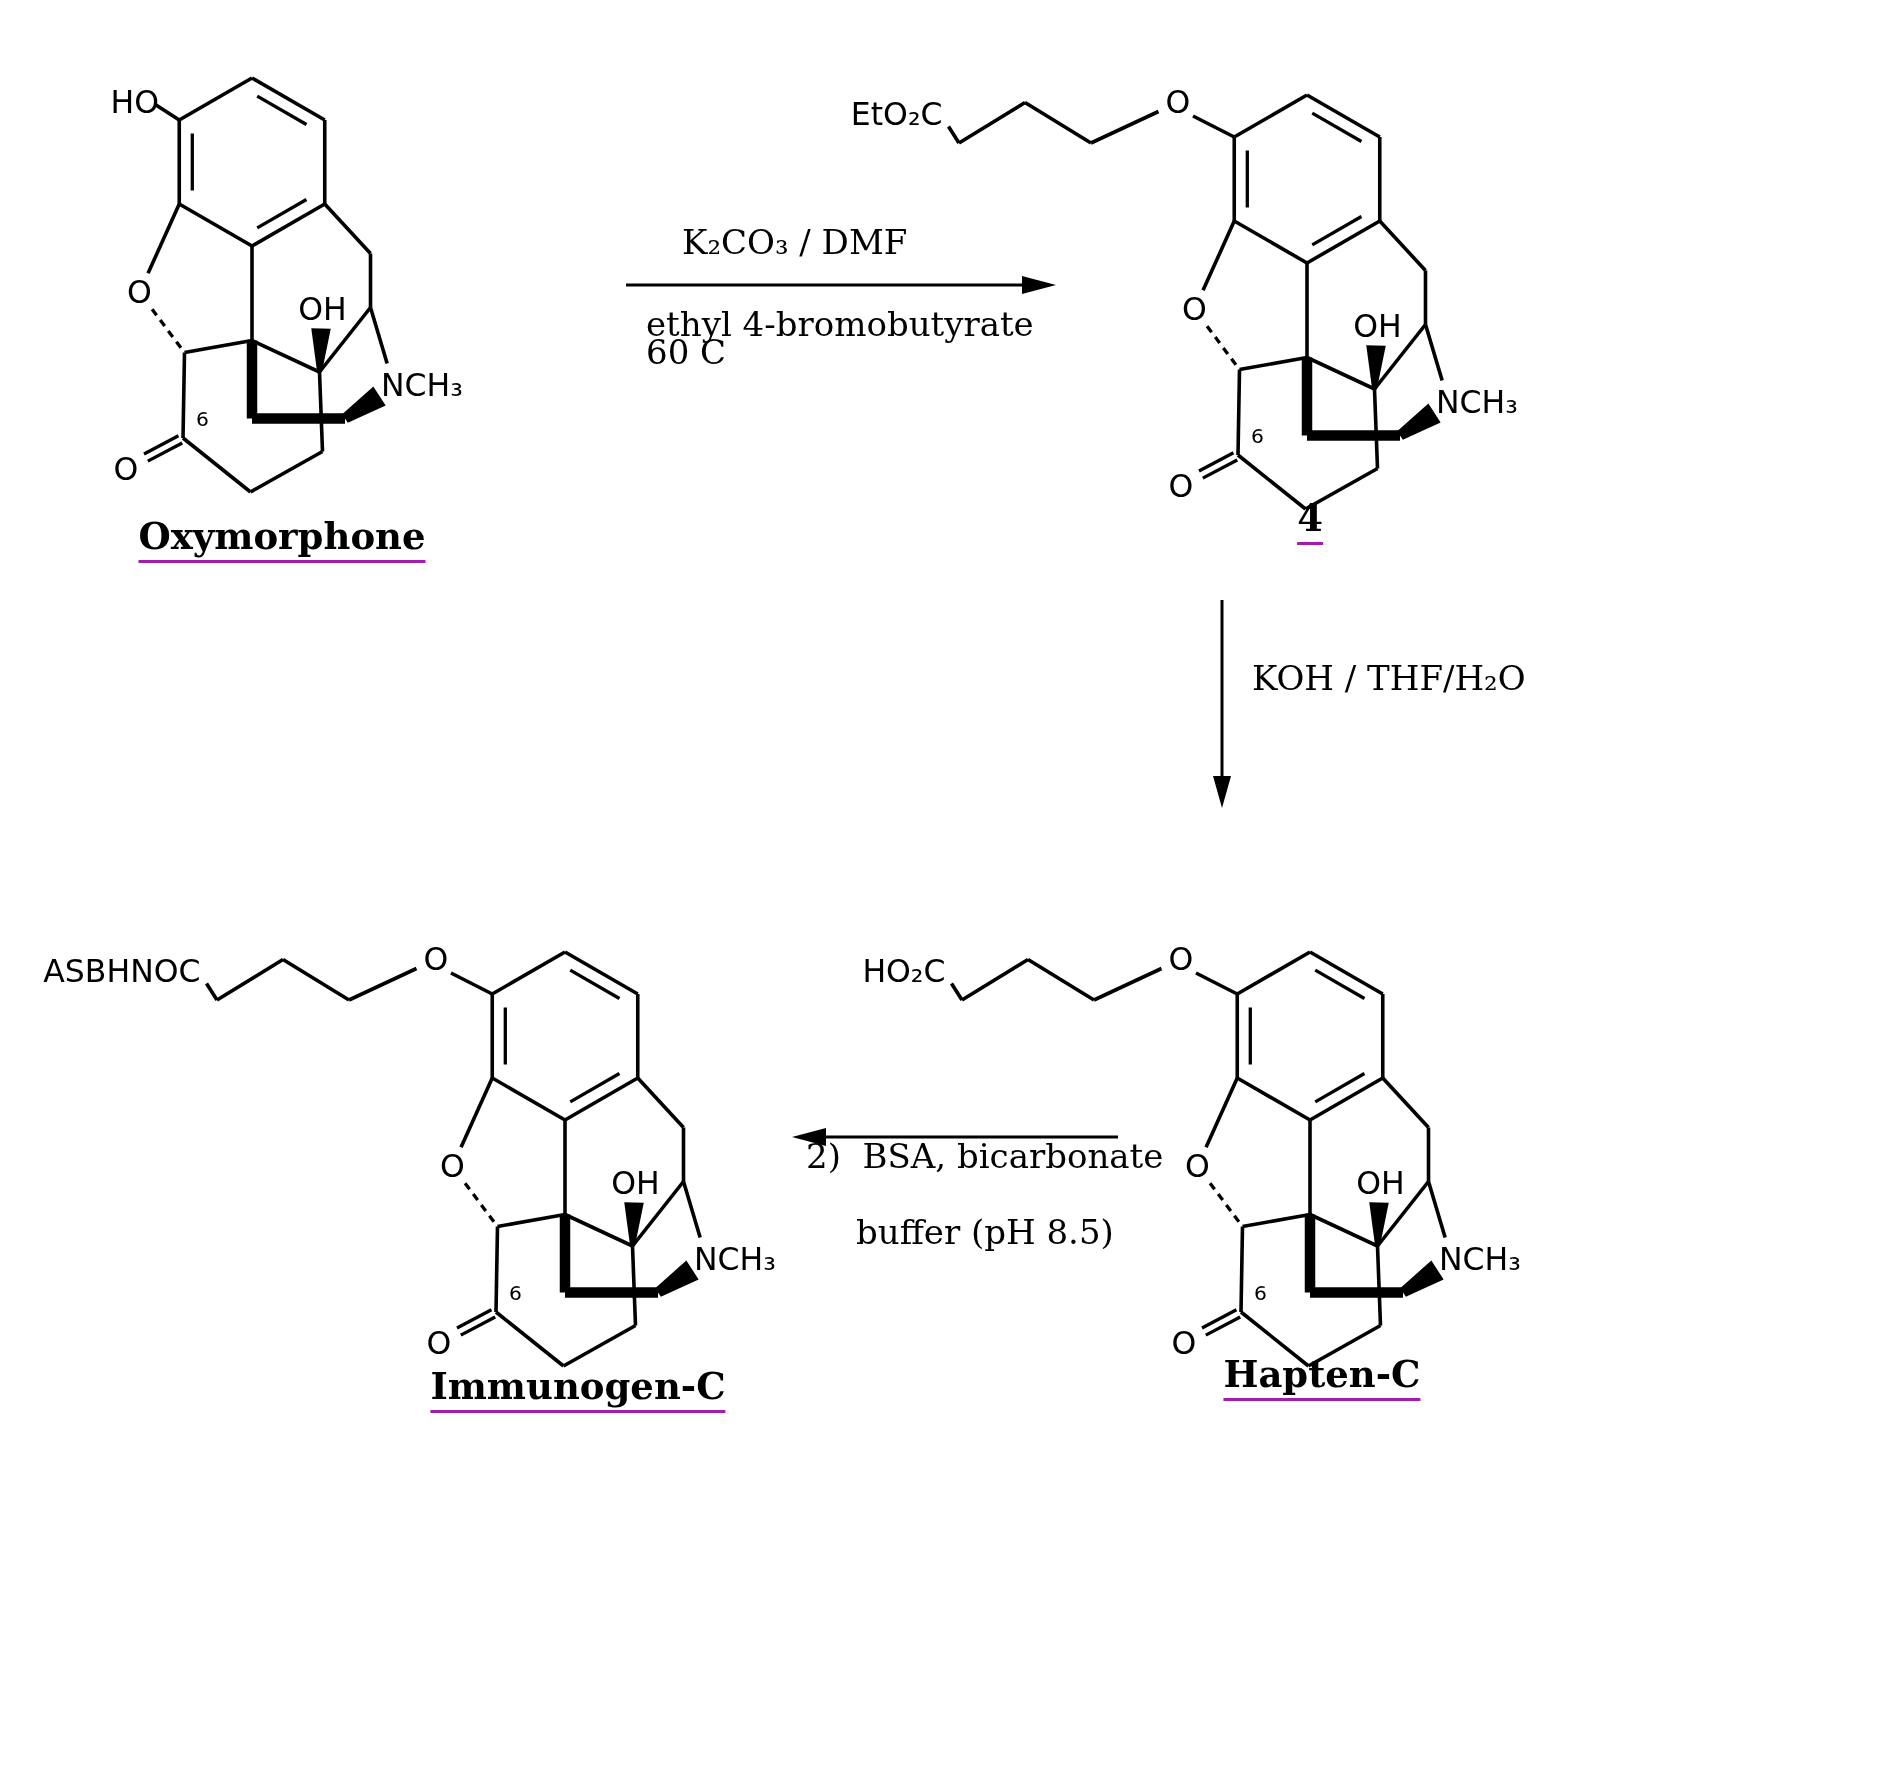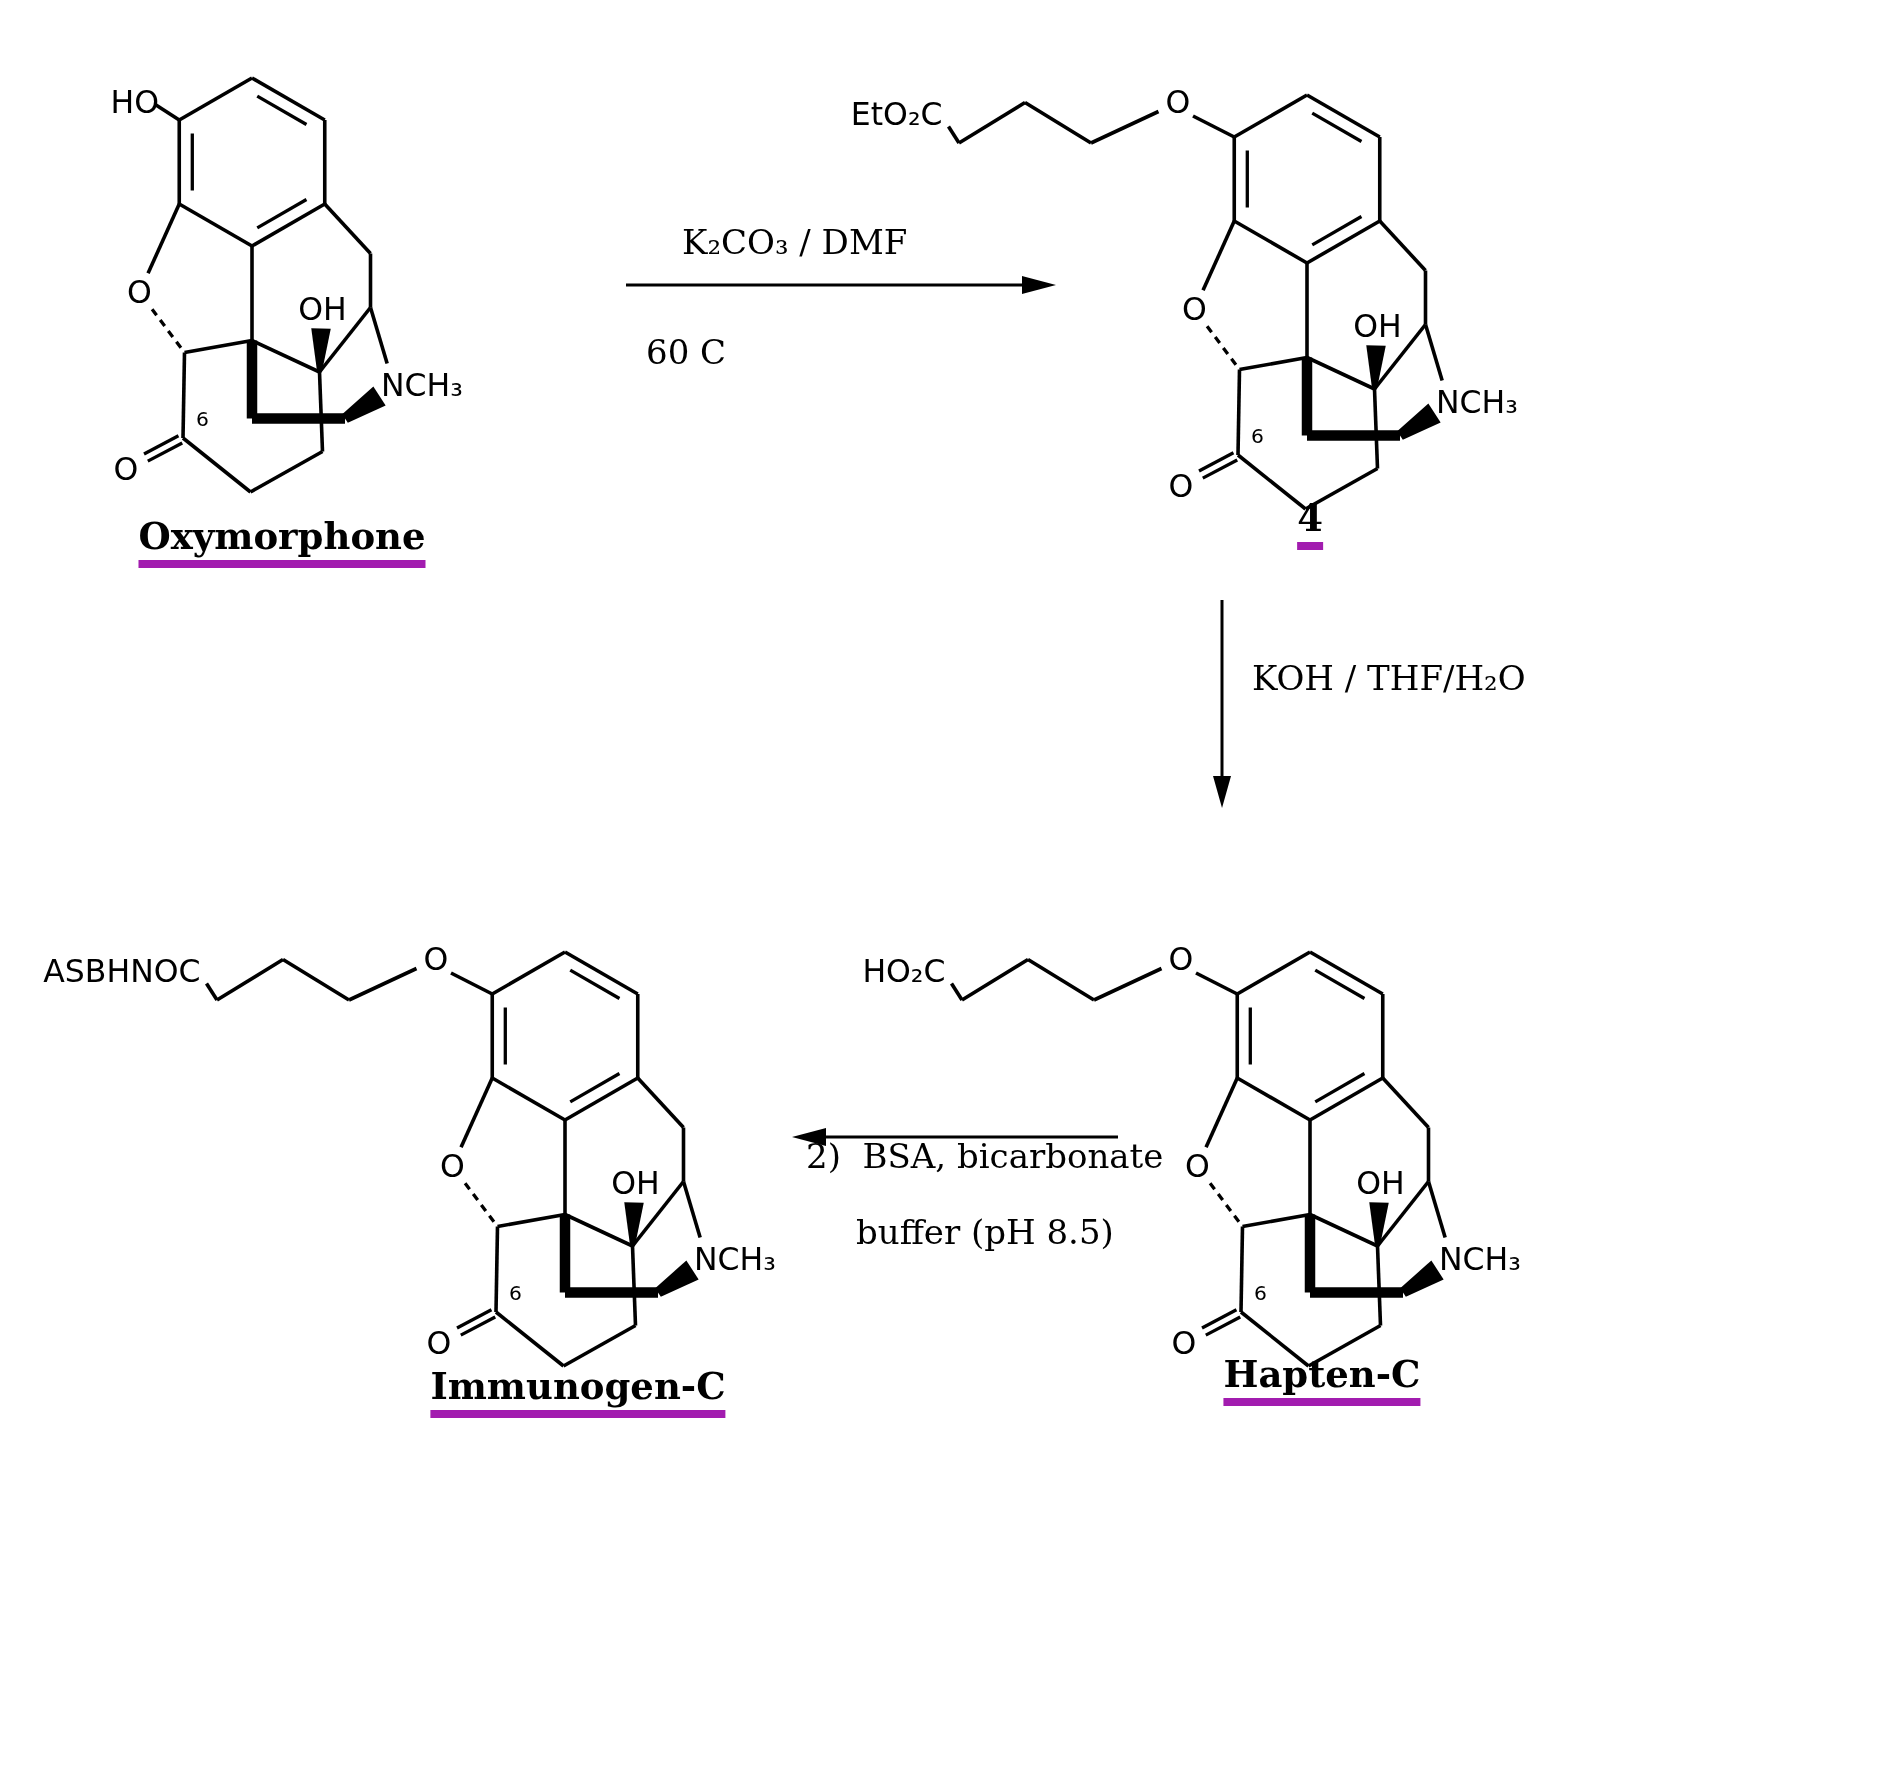--- a/index.html
+++ b/index.html
@@ -2,21 +2,21 @@
 <html><head>
 <meta charset="utf-8">
 <style>
   *{margin:0;padding:0;box-sizing:border-box}
   html,body{background:#ffffff}
   body{width:1888px;height:1774px;position:relative;font-family:"DejaVu Serif",serif;color:#000}
   .canvas{position:relative;width:1888px;height:1774px;background:#fff;overflow:hidden}
   .abs{position:absolute}
   .reagent{font-size:34px;white-space:pre;color:#000}
   .compound-label{font-size:37px;font-weight:bold;transform:translateX(-50%);white-space:nowrap}
-  .compound-label span{border-bottom:8px solid #a21caf;padding-bottom:2px}
+  .compound-label span{border-bottom:3px solid #a21caf;padding-bottom:2px}
   svg{display:block;overflow:visible}
 </style>
 </head>
 <body>
 
 <div class="canvas">
 
   <div class="abs" id="mol-0" style="left:57px;top:36px;width:480px;height:525px">
       <svg viewBox="20 -6 320 350" width="480" height="525">
         <g>
@@ -208,20 +208,21 @@
   </div>
   <div class="abs compound-label" style="left:578px;top:1364px">
     <span>Immunogen-C</span>
   </div>
 
   <svg class="abs" style="left:620px;top:268px" width="440" height="34">
     <line x1="6" y1="17" x2="406" y2="17" stroke="#000" stroke-width="3"></line>
     <polygon points="402,8 436,17 402,26" fill="#000"></polygon>
   </svg>
   <div class="abs reagent" style="left:682px;top:222px">K₂CO₃ / DMF</div>
+  <div class="abs reagent" style="left:646px;top:304px">ethyl 4-bromobutyrate</div>
   <div class="abs reagent" style="left:646px;top:332px">60 C</div>
 
   <svg class="abs" style="left:1204px;top:596px" width="36" height="214">
     <line x1="18" y1="4" x2="18" y2="182" stroke="#000" stroke-width="3"></line>
     <polygon points="9,180 27,180 18,212" fill="#000"></polygon>
   </svg>
   <div class="abs reagent" style="left:1252px;top:658px">KOH / THF/H₂O</div>
 
   <svg class="abs" style="left:788px;top:1120px" width="336" height="34">
     <line x1="330" y1="17" x2="34" y2="17" stroke="#000" stroke-width="3"></line>

